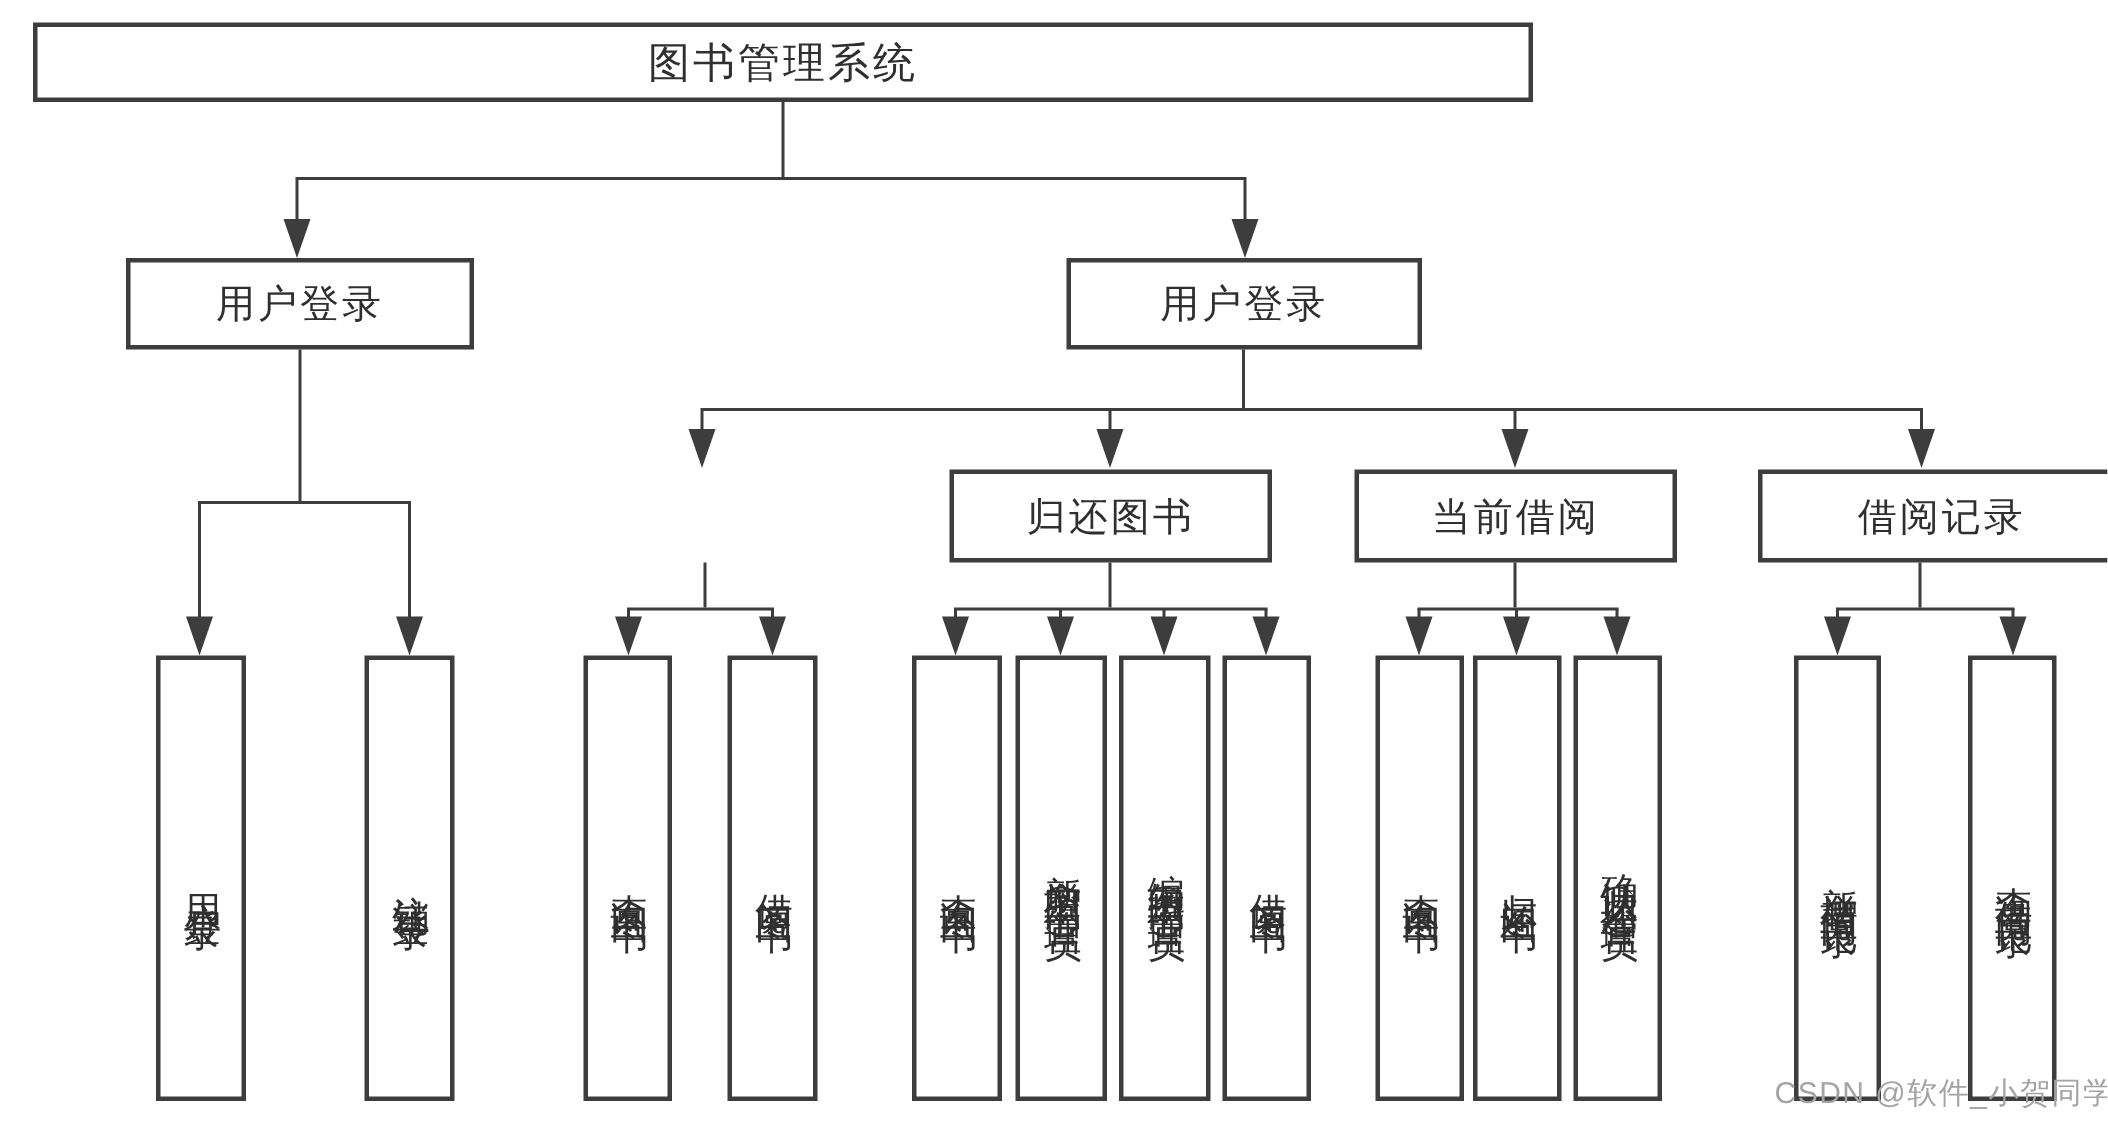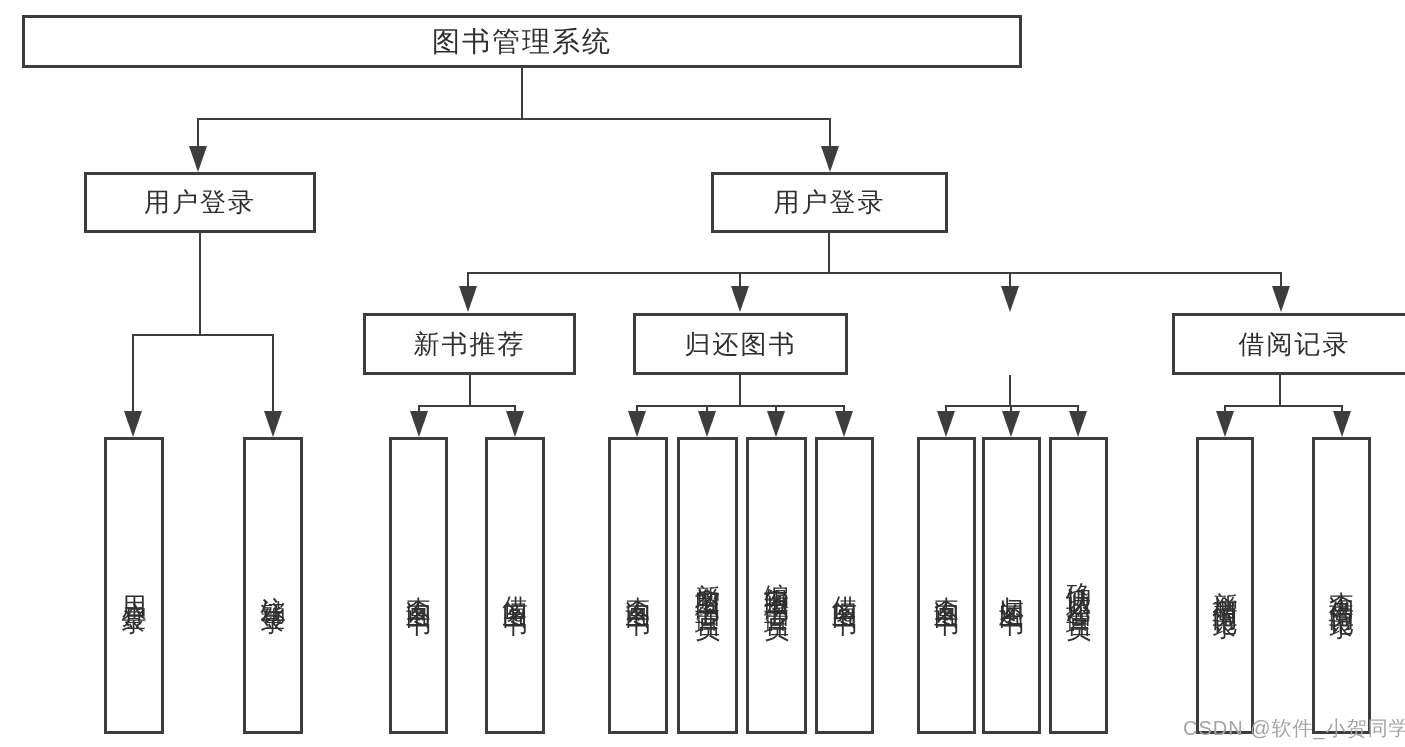--- a/index.html
+++ b/index.html
@@ -96,25 +96,25 @@
   <div class="h" style="left:467px;top:272px;width:815px"></div>
   <div class="v" style="left:467px;top:274px;height:13px"></div>
   <div class="v" style="left:739px;top:274px;height:13px"></div>
   <div class="v" style="left:1009px;top:274px;height:13px"></div>
   <div class="v" style="left:1280px;top:274px;height:13px"></div>
   <div class="arrow" style="left:459px;top:286px"></div>
   <div class="arrow" style="left:731px;top:286px"></div>
   <div class="arrow" style="left:1001px;top:286px"></div>
   <div class="arrow" style="left:1272px;top:286px"></div>
 
-  <div class="box" style="left:363px;top:313px;width:213px;height:62px">
-    <span class="hlabel">新书推荐</span>
-  </div>
   <div class="box" style="left:633px;top:313px;width:215px;height:62px">
     <span class="hlabel">归还图书</span>
+  </div>
+  <div class="box" style="left:903px;top:313px;width:215px;height:62px">
+    <span class="hlabel">当前借阅</span>
   </div>
   <div class="box" style="left:1172px;top:313px;width:245px;height:62px">
     <span class="hlabel">借阅记录</span>
   </div>
 
   <div class="v" style="left:469px;top:375px;height:30px"></div>
   <div class="h" style="left:418px;top:405px;width:98px"></div>
   <div class="v" style="left:418px;top:406px;height:6px"></div>
   <div class="v" style="left:514px;top:406px;height:6px"></div>
   <div class="arrow" style="left:410px;top:411px"></div>

